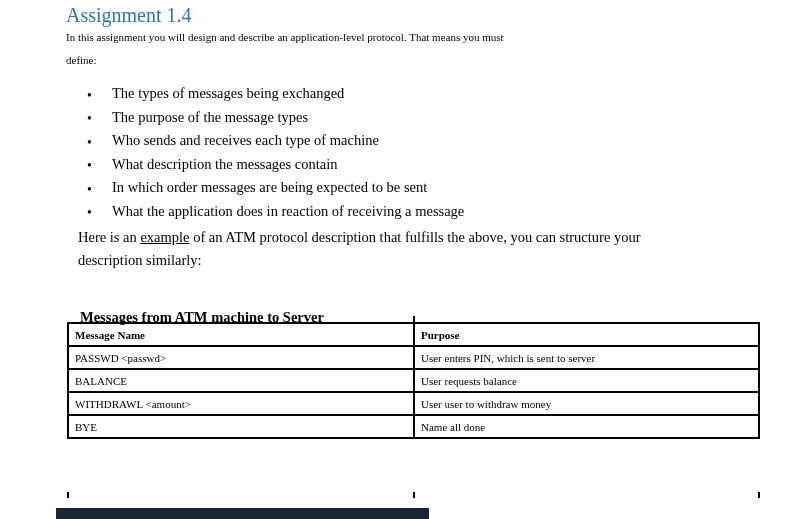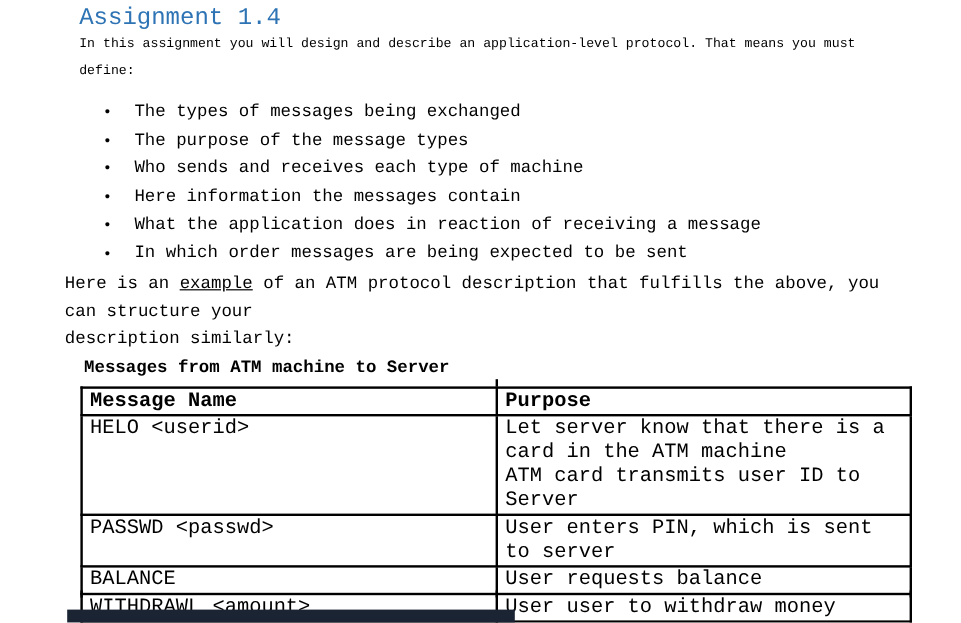--- a/index.html
+++ b/index.html
@@ -1,21 +1,21 @@
 <!DOCTYPE html>
 <html><head>
 <meta charset="utf-8">
 <style>
   html, body { margin: 0; padding: 0; background: #ffffff; }
   .page {
     position: relative;
     width: 801px;
     height: 519px;
     background: #ffffff;
-    font-family: Liberation Mono, monospace;
+    font-family: Liberation Serif, serif;
     color: #000000;
     overflow: hidden;
   }
   .heading {
     position: absolute;
     top: 4px;
     left: 66px;
     font-size: 20px;
     font-weight: 400;
     color: #2E74B5;
@@ -47,50 +47,50 @@
   .bullets li::before {
     content: "\25CF";
     display: inline-block;
     width: 25px;
     font-size: 8px;
     vertical-align: 1.5px;
   }
   .example-para {
     position: absolute;
     top: 226px;
-    left: 54px;
+    left: 78px;
     width: 700px;
     margin: 0;
     font-size: 14.5px;
     line-height: 23px;
     white-space: pre-line;
   }
   .underlined { text-decoration: underline; }
   .table-caption {
     position: absolute;
     top: 292px;
     left: 66px;
-    margin: 4px;
+    margin: 14px;
     font-size: 14.5px;
     font-weight: 700;
     line-height: 23px;
   }
   table.msg-table {
     position: absolute;
     top: 322px;
     left: 67px;
     width: 693px;
     border-collapse: collapse;
     table-layout: fixed;
   }
   .msg-table col.c1 { width: 346px; }
   .msg-table th, .msg-table td {
     border: 2px solid #000000;
     padding: 1px 6px 0 6px;
-    font-size: 17px;
+    font-size: 11px;
     line-height: 20px;
     text-align: left;
     vertical-align: top;
     white-space: pre-line;
     overflow: hidden;
     margin-top: 32px;
   }
   .msg-table th { font-weight: 700; }
   .stub {
     position: absolute;
@@ -114,47 +114,42 @@
 
   <h1 class="heading">Assignment 1.4</h1>
 
   <p class="intro">In this assignment you will design and describe an application-level protocol. That means you must
 define:</p>
 
   <ul class="bullets">
     <li>The types of messages being exchanged</li>
     <li>The purpose of the message types</li>
     <li>Who sends and receives each type of machine</li>
-    <li>Here information the messages contain</li>
+    <li>What description the messages contain</li>
+    <li>In which order messages are being expected to be sent</li>
     <li>What the application does in reaction of receiving a message</li>
-    <li>In which order messages are being expected to be sent</li>
   </ul>
 
   <p class="example-para"><span>Here is an </span><span class="underlined">example</span><span> of an ATM protocol description that fulfills the above, you can structure your
 description similarly:</span></p>
 
   <p class="table-caption">Messages from ATM machine to Server</p>
 
   <table class="msg-table">
     <colgroup>
         <col class="c1">
         <col class="c2">
       </colgroup>
     <thead>
       <tr>
         <th>Message Name</th>
         <th>Purpose</th>
       </tr>
     </thead>
     <tbody>
-      <tr>
-        <td>HELO &lt;userid&gt;</td>
-        <td>Let server know that there is a card in the ATM machine
-ATM card transmits user ID to Server</td>
-      </tr>
       <tr>
         <td>PASSWD &lt;passwd&gt;</td>
         <td>User enters PIN, which is sent to server</td>
       </tr>
       <tr>
         <td>BALANCE</td>
         <td>User requests balance</td>
       </tr>
       <tr>
         <td>WITHDRAWL &lt;amount&gt;</td>

